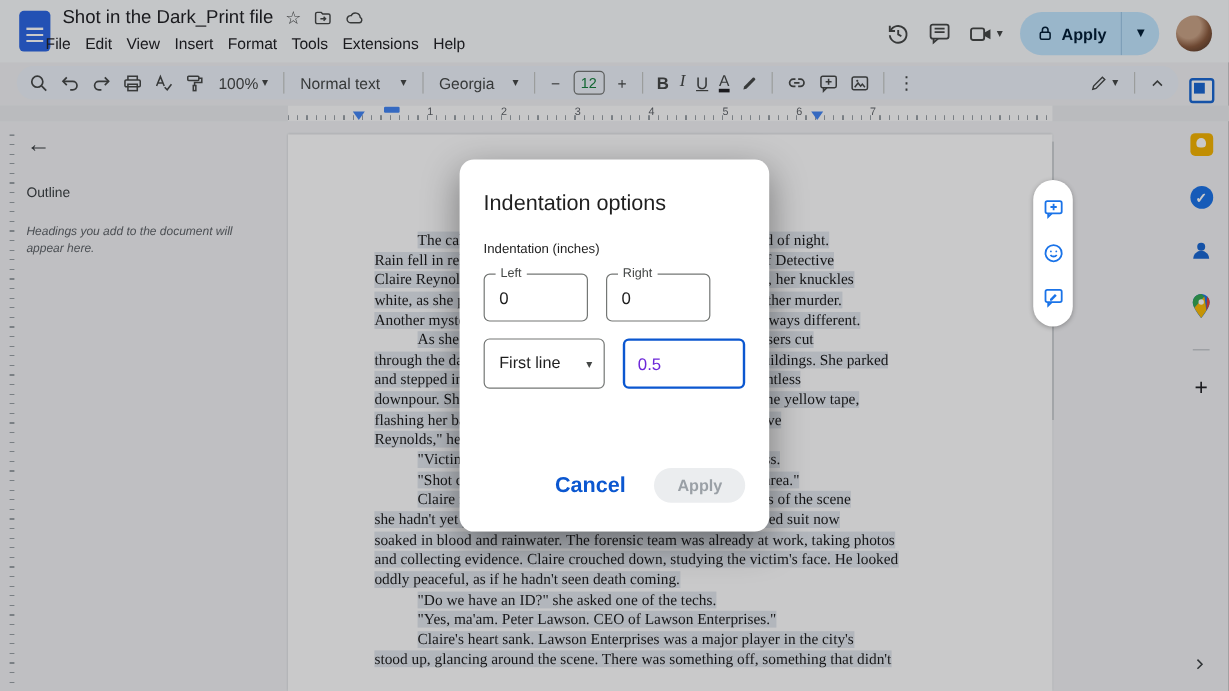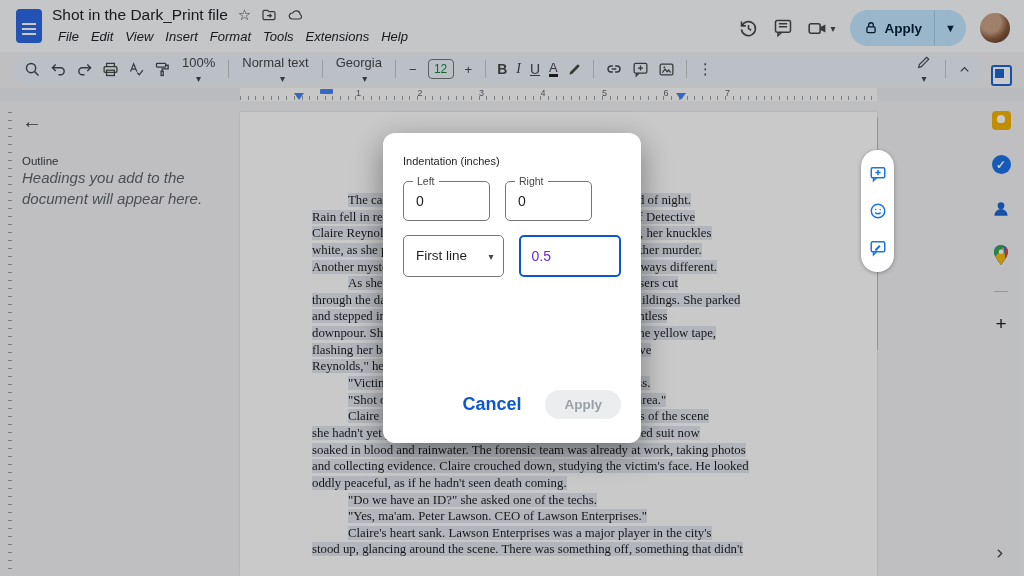--- a/index.html
+++ b/index.html
@@ -9,36 +9,36 @@
   .ic{color:#444746}
 
   
   .header{position:absolute;left:0;top:0;width:100%;height:52px;background:#f9fbfd;}
   .docs-logo{position:absolute;left:16px;top:9px;width:26px;height:34px;background:#2b66e3;border-radius:4px;}
   .docs-logo::after{content:"";position:absolute;left:6px;top:14px;width:14px;height:12px;
     background:linear-gradient(#fff 0 2px,transparent 2px 5px,#fff 5px 7px,transparent 7px 10px,#fff 10px 12px);}
   .title-row{position:absolute;left:52px;top:6px;display:flex;align-items:center;gap:10px;}
   .doc-title{font-size:15.5px;color:#202124;}
   .title-ic{font-size:15px;color:#444746;}
-  .menubar{position:absolute;left:52px;top:27px;display:flex;font-style:italic;}
+  .menubar{position:absolute;left:32px;top:27px;display:flex;}
   .menubar span{font-size:13px;color:#202124;padding:2px 6px;border-radius:4px;cursor:default;}
   .header-right{position:absolute;right:14px;top:10px;display:flex;align-items:center;gap:14px;}
   .share-btn{display:flex;align-items:center;background:#c2e7ff;border-radius:18px;height:36px;overflow:hidden;}
   .share-main{display:flex;align-items:center;gap:7px;padding:0 12px 0 14px;color:#001d35;font-size:13.5px;font-weight:bold;}
   .share-sep{width:1px;height:36px;background:#9fc9e8;}
   .share-caret{padding:0 10px;color:#001d35;font-size:11px;}
   .avatar{width:30px;height:30px;border-radius:50%;
     background:radial-gradient(circle at 35% 30%,#caa386 0 35%,#8a5a3d 60%,#3d2a20 100%);}
   .cam-wrap{display:flex;align-items:center;gap:3px;}
 
   
   .toolbar{position:absolute;left:14px;top:55px;width:948px;height:28px;background:#edf2fa;
     border-radius:16px;display:flex;align-items:center;padding:0 10px;gap:9px;font-size:13px;color:#444746;}
   .tsep{width:1px;height:18px;background:#c4c7c5;margin:0 2px;}
-  .tbtn{display:flex;align-items:center;gap:3px;padding:1px 2px;border-radius:4px;flex-direction:column;}
+  .tbtn{display:flex;align-items:center;gap:3px;padding:1px 2px;border-radius:4px;}
   .tb-bold{font-weight:bold;font-size:14px;}
   .tb-italic{font-style:italic;font-family:"Liberation Serif",serif;font-size:14px;}
   .tb-under{text-decoration:underline;font-size:14px;}
   .tb-color{font-size:13px;border-bottom:3px solid #202124;line-height:13px;}
   .fs-box{border:1px solid #747775;border-radius:4px;width:24px;height:18px;display:flex;
     align-items:center;justify-content:center;font-size:12px;color:#15803d;}
   .caret{font-size:10px;color:#444746;}
   .dots{font-size:15px;letter-spacing:0;color:#444746;}
   .toolbar .grow{flex:1;}
 
@@ -49,21 +49,21 @@
     background:repeating-linear-gradient(90deg,#9aa0a6 0 1px,transparent 1px 7.7px);}
   .rnum{position:absolute;top:0px;font-size:9px;color:#5f6368;}
   .mk-tri{position:absolute;top:5px;width:0;height:0;border-left:5px solid transparent;
     border-right:5px solid transparent;border-top:7px solid #4285f4;}
   .mk-rect{position:absolute;top:1px;width:13px;height:5px;background:#4285f4;border-radius:1px;}
 
   
   .outline{position:absolute;left:22px;top:110px;width:190px;color:#444746;}
   .back-arrow{font-size:20px;color:#3c4043;}
   .outline-title{margin-top:22px;font-size:11.5px;color:#3c4043;}
-  .outline-hint{font-size:15px;font-style:italic;color:#5f6368;line-height:1.4;}
+  .outline-hint{margin-top:20px;font-size:10px;font-style:italic;color:#5f6368;line-height:1.4;}
   .vruler{position:absolute;left:8px;top:112px;width:4px;height:464px;
     background:repeating-linear-gradient(#9aa0a6 0 1px,transparent 1px 8px);}
 
   
   .page{position:absolute;left:240px;top:112px;width:637px;height:464px;background:#ffffff;
     box-shadow:0 0 2px rgba(0,0,0,.15);overflow:hidden;}
   .doc-text{position:absolute;left:72px;top:80px;font-family:"Liberation Serif",serif;
     font-size:12.8px;line-height:16.65px;color:#1b1b1b;white-space:nowrap;}
   .dline{height:16.65px;}
   .dline.ind{padding-left:36px;}
@@ -392,20 +392,21 @@
   </div>
   <span class="corner-chevron">
     <svg width="13" height="13" viewBox="0 0 24 24" fill="none" stroke="currentColor" stroke-width="2.4">
         <path d="M9 5l7 7-7 7"></path>
       </svg>
   </span>
 
   <div class="scrim"></div>
 
   <div class="dialog">
+    <div class="dlg-title">Indentation options</div>
     <div class="dlg-section">Indentation (inches)</div>
     <div class="dlg-fields">
       <div class="ofield">
         <span class="flabel">Left</span>
         <span class="fval">0</span>
       </div>
       <div class="ofield">
         <span class="flabel">Right</span>
         <span class="fval">0</span>
       </div>

